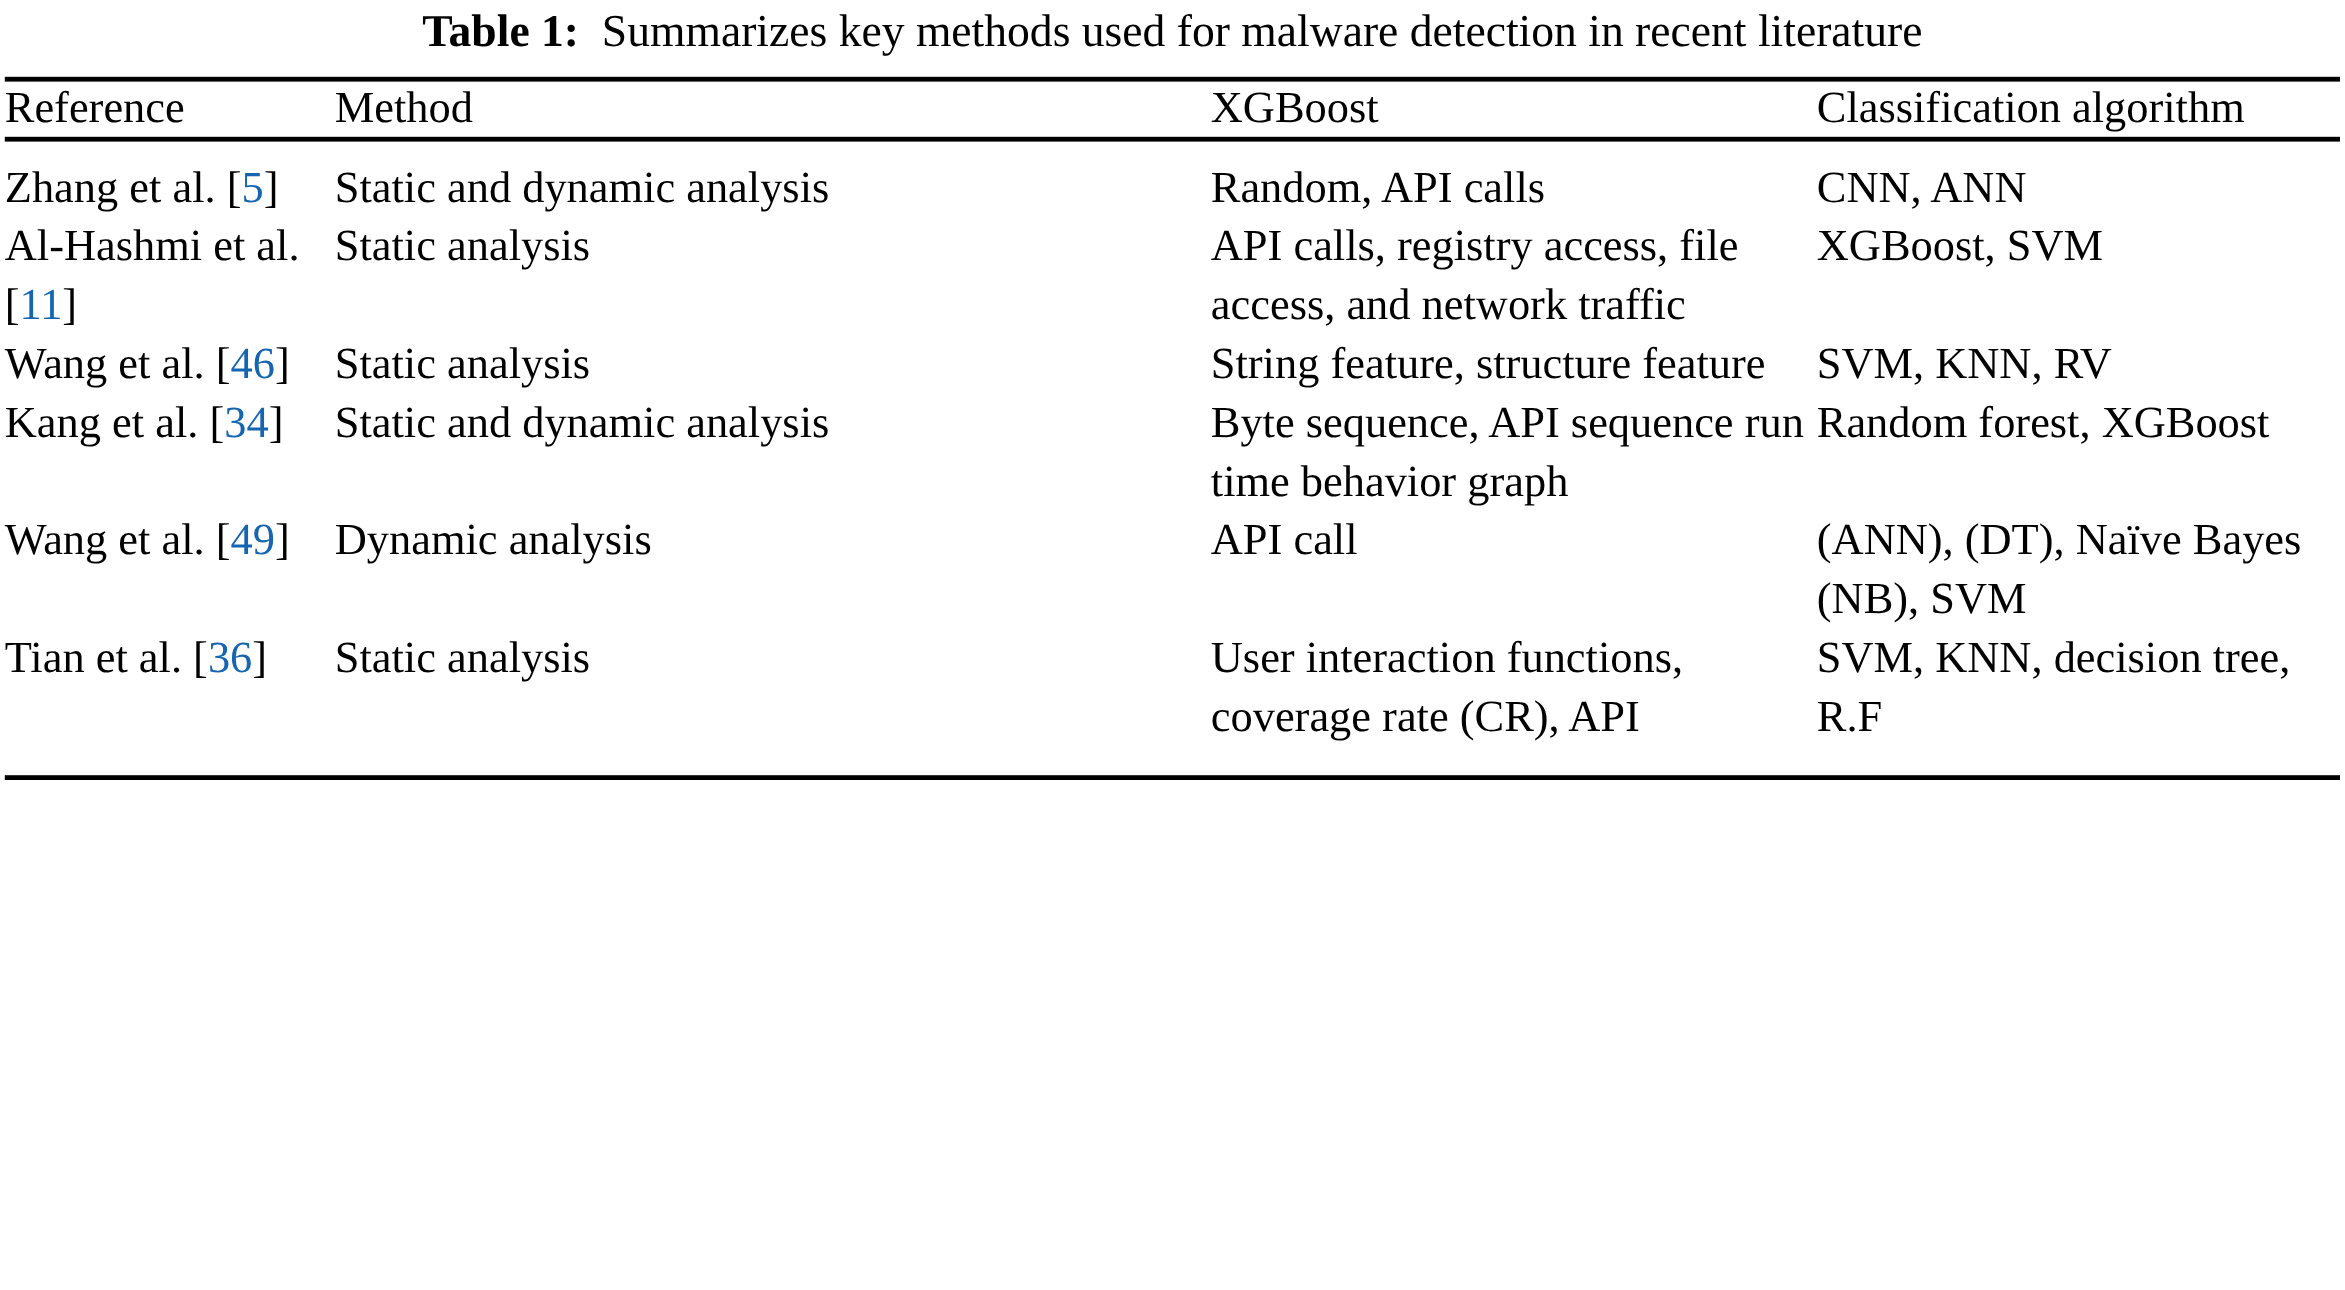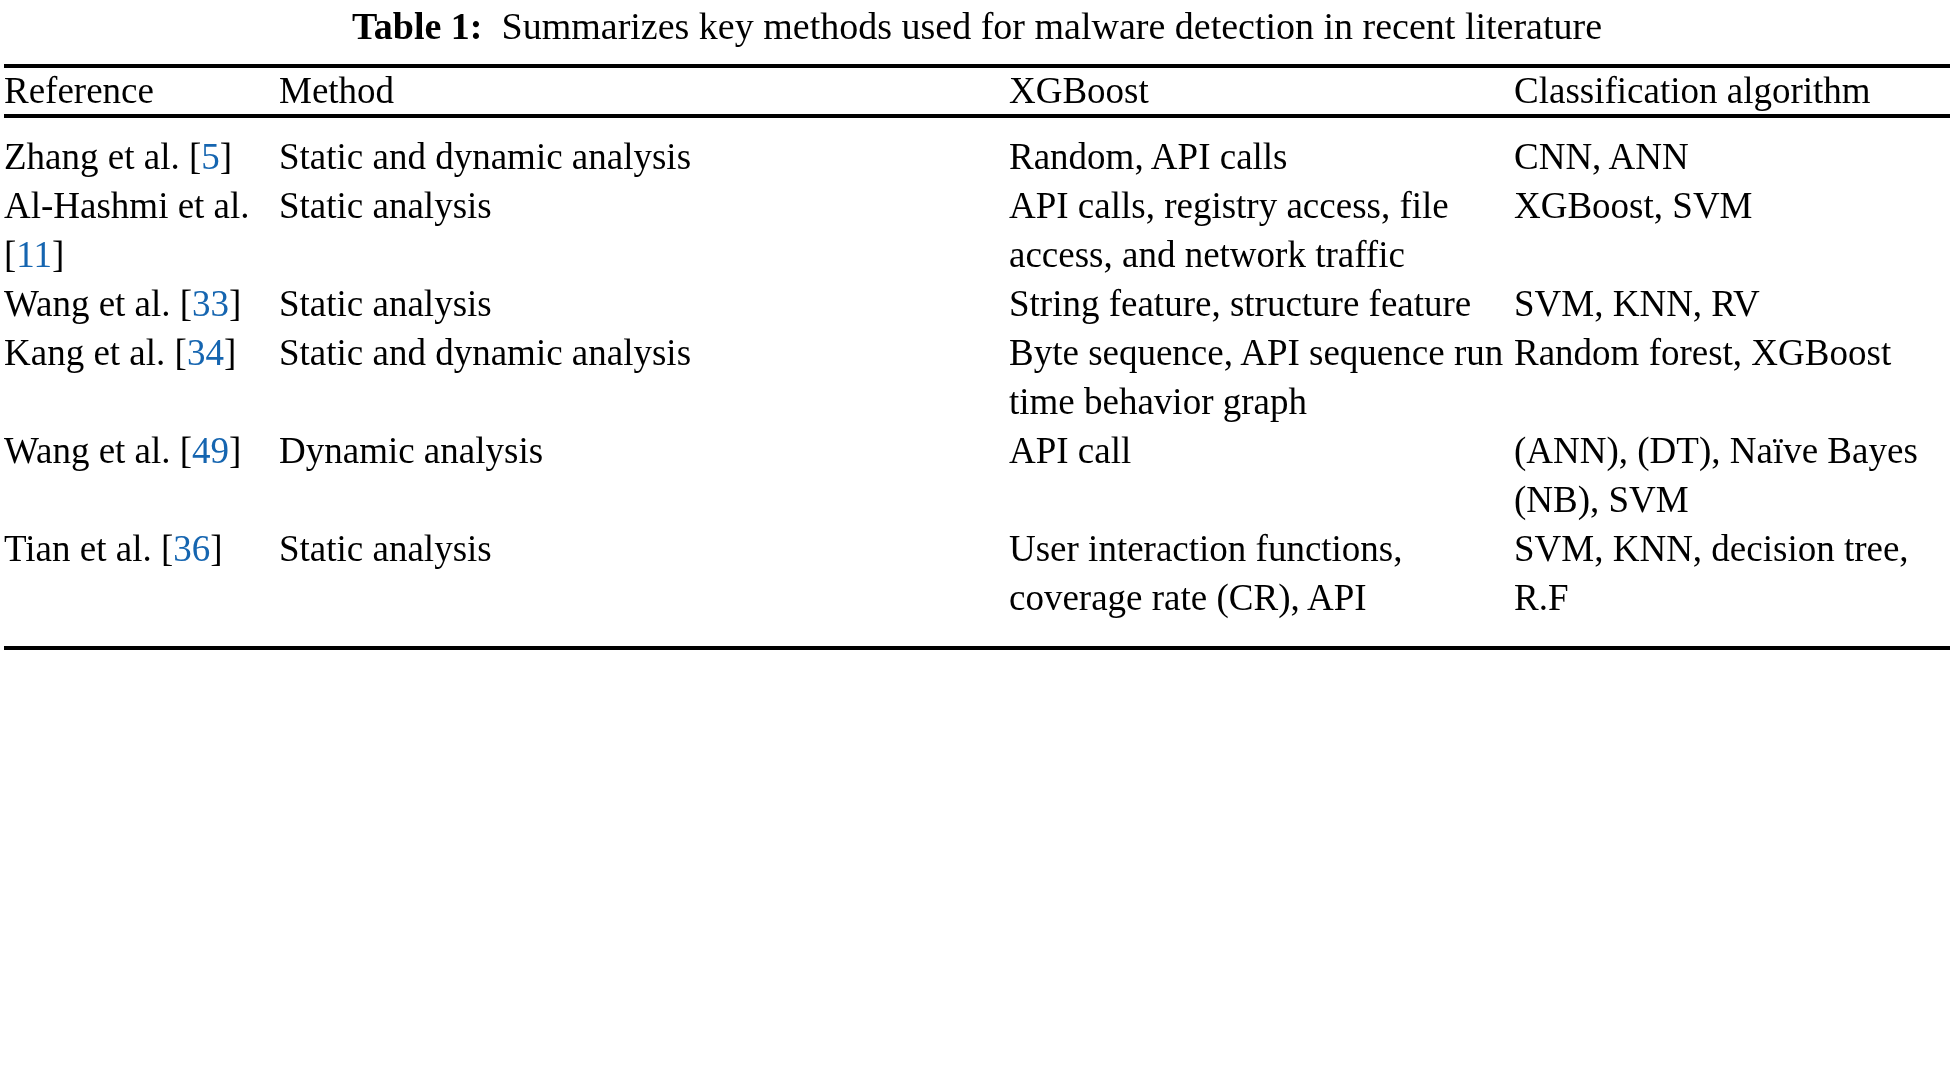--- a/index.html
+++ b/index.html
@@ -140,21 +140,21 @@
       </tr>
 
       <tr>
         <td><span>Al-Hashmi et al. [</span><span class="cite">11</span><span>]</span></td>
         <td>Static analysis</td>
         <td>API calls, registry access, file access, and network traffic</td>
         <td>XGBoost, SVM</td>
       </tr>
 
       <tr>
-        <td><span>Wang et al. [</span><span class="cite">33</span><span>]</span></td>
+        <td><span>Wang et al. [</span><span class="cite">46</span><span>]</span></td>
         <td>Static analysis</td>
         <td>String feature, structure feature</td>
         <td>SVM, KNN, RV</td>
       </tr>
 
       <tr>
         <td><span>Kang et al. [</span><span class="cite">34</span><span>]</span></td>
         <td>Static and dynamic analysis</td>
         <td>Byte sequence, API sequence run time behavior graph</td>
         <td>Random forest, XGBoost</td>

